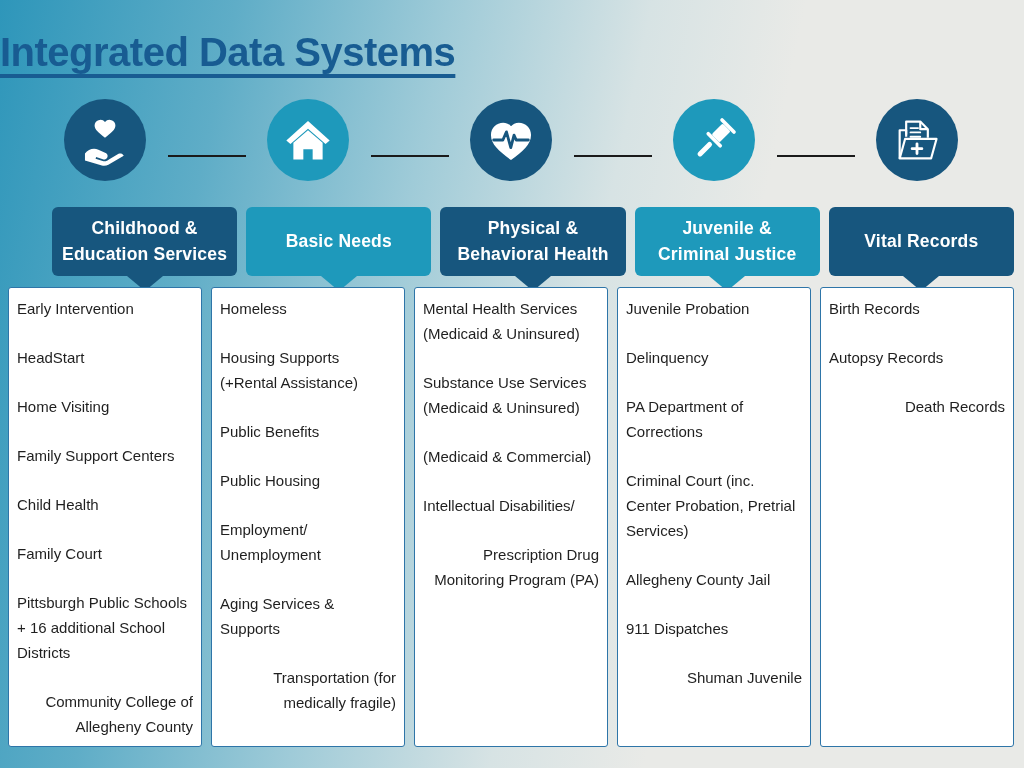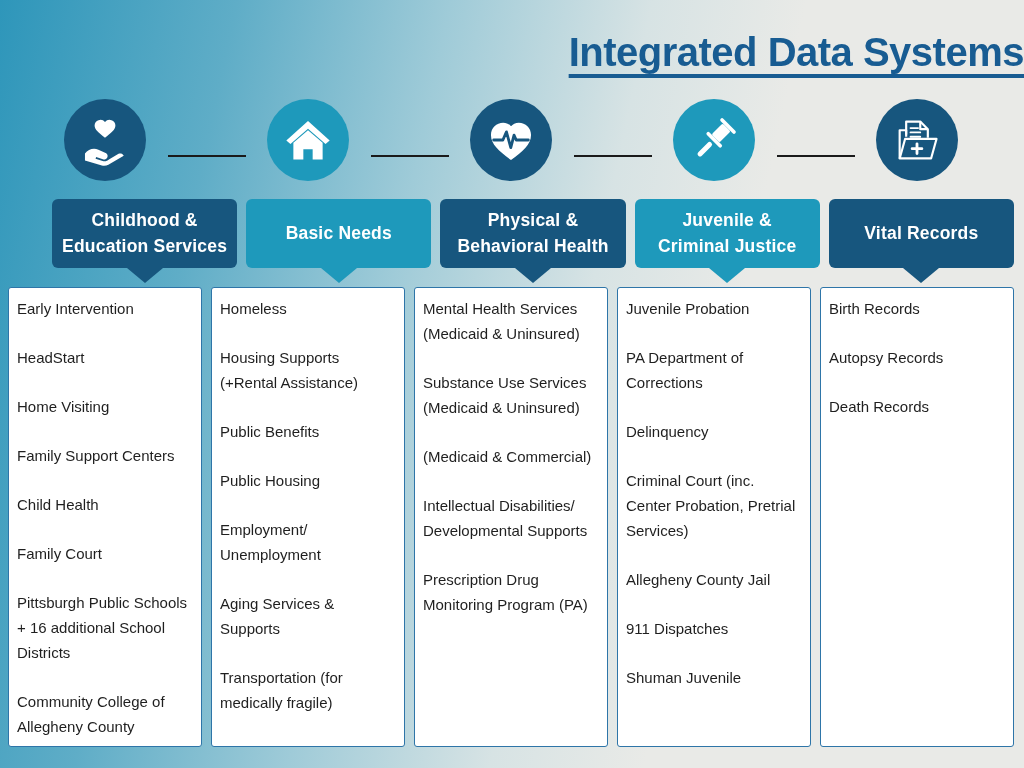--- a/index.html
+++ b/index.html
@@ -5,34 +5,34 @@
   html,body{margin:0;padding:0;}
   body{
     width:1024px;height:768px;overflow:hidden;
     font-family:"Liberation Sans","DejaVu Sans",sans-serif;
     background:linear-gradient(102deg,#2E96BA 0%,#5FADC7 20%,#9FCBD8 38%,#D7E3E4 55%,#E9EAE7 68%,#E9EAE7 100%);
     position:relative;
   }
   .page{position:absolute;inset:0;}
   .title{
     position:absolute;top:30px;left:0;width:100%;
-    text-align:right;margin:0;
+    text-align:left;margin:0;
     font-size:40px;font-weight:700;letter-spacing:-0.5px;
     color:#185C92;
     text-decoration:underline;
     text-decoration-thickness:4px;
     text-underline-offset:8px;
     text-decoration-skip-ink:none;
   }
   .row{
     position:absolute;left:8px;right:10px;
     display:grid;grid-template-columns:repeat(5,1fr);column-gap:9px;
   }
   .icons-row{top:99px;height:82px;}
-  .headers-row{top:199px;height:69px;margin-left:44px;}
+  .headers-row{top:207px;height:69px;margin-left:44px;}
   .lists-row{top:287px;height:460px;border-radius:12px;}
   .icon-cell{display:flex;justify-content:center;align-items:center;}
   .icon-circle{
     width:82px;height:82px;border-radius:50%;
     display:flex;justify-content:center;align-items:center;
   }
   .icon-glyph{display:flex;}
   .icon-glyph svg{width:52px;height:52px;display:block;}
   .connector{
     position:absolute;top:155px;width:78px;height:2px;
@@ -57,21 +57,21 @@
   .list-box{
     background:#FFFFFF;
     border:1.5px solid #2E75A8;
     border-radius:3px;
     padding:8px 8px;
     color:#1F1F1F;
     font-size:15px;
     overflow:hidden;
   }
   .list-item{margin:0 0 24px 0;}
-  .list-item:last-child{margin-bottom:0;}
+  .list-item:last-child{margin-bottom:0;text-align:right;}
   .iline{line-height:25px;white-space:nowrap;}
 </style>
 </head>
 <body>
 
 <div class="page">
   <h1 class="title">Integrated Data Systems</h1>
 
   <div class="row icons-row" id="iconsRow">
   <div class="icon-cell">
@@ -242,38 +242,37 @@
         </div>
         <div class="list-item">
           <div class="iline">Substance Use Services</div>
           <div class="iline">(Medicaid &amp; Uninsured)</div>
         </div>
         <div class="list-item">
           <div class="iline">(Medicaid &amp; Commercial)</div>
         </div>
         <div class="list-item">
           <div class="iline">Intellectual Disabilities/</div>
-          <div class="iline">Developmental Supports</div>
         </div>
         <div class="list-item">
           <div class="iline">Prescription Drug</div>
           <div class="iline">Monitoring Program (PA)</div>
         </div>
       </div>
 
   <div class="list-box">
         <div class="list-item">
           <div class="iline">Juvenile Probation</div>
         </div>
         <div class="list-item">
+          <div class="iline">Delinquency</div>
+        </div>
+        <div class="list-item">
           <div class="iline">PA Department of</div>
           <div class="iline">Corrections</div>
-        </div>
-        <div class="list-item">
-          <div class="iline">Delinquency</div>
         </div>
         <div class="list-item">
           <div class="iline">Criminal Court (inc.</div>
           <div class="iline">Center Probation, Pretrial</div>
           <div class="iline">Services)</div>
         </div>
         <div class="list-item">
           <div class="iline">Allegheny County Jail</div>
         </div>
         <div class="list-item">

